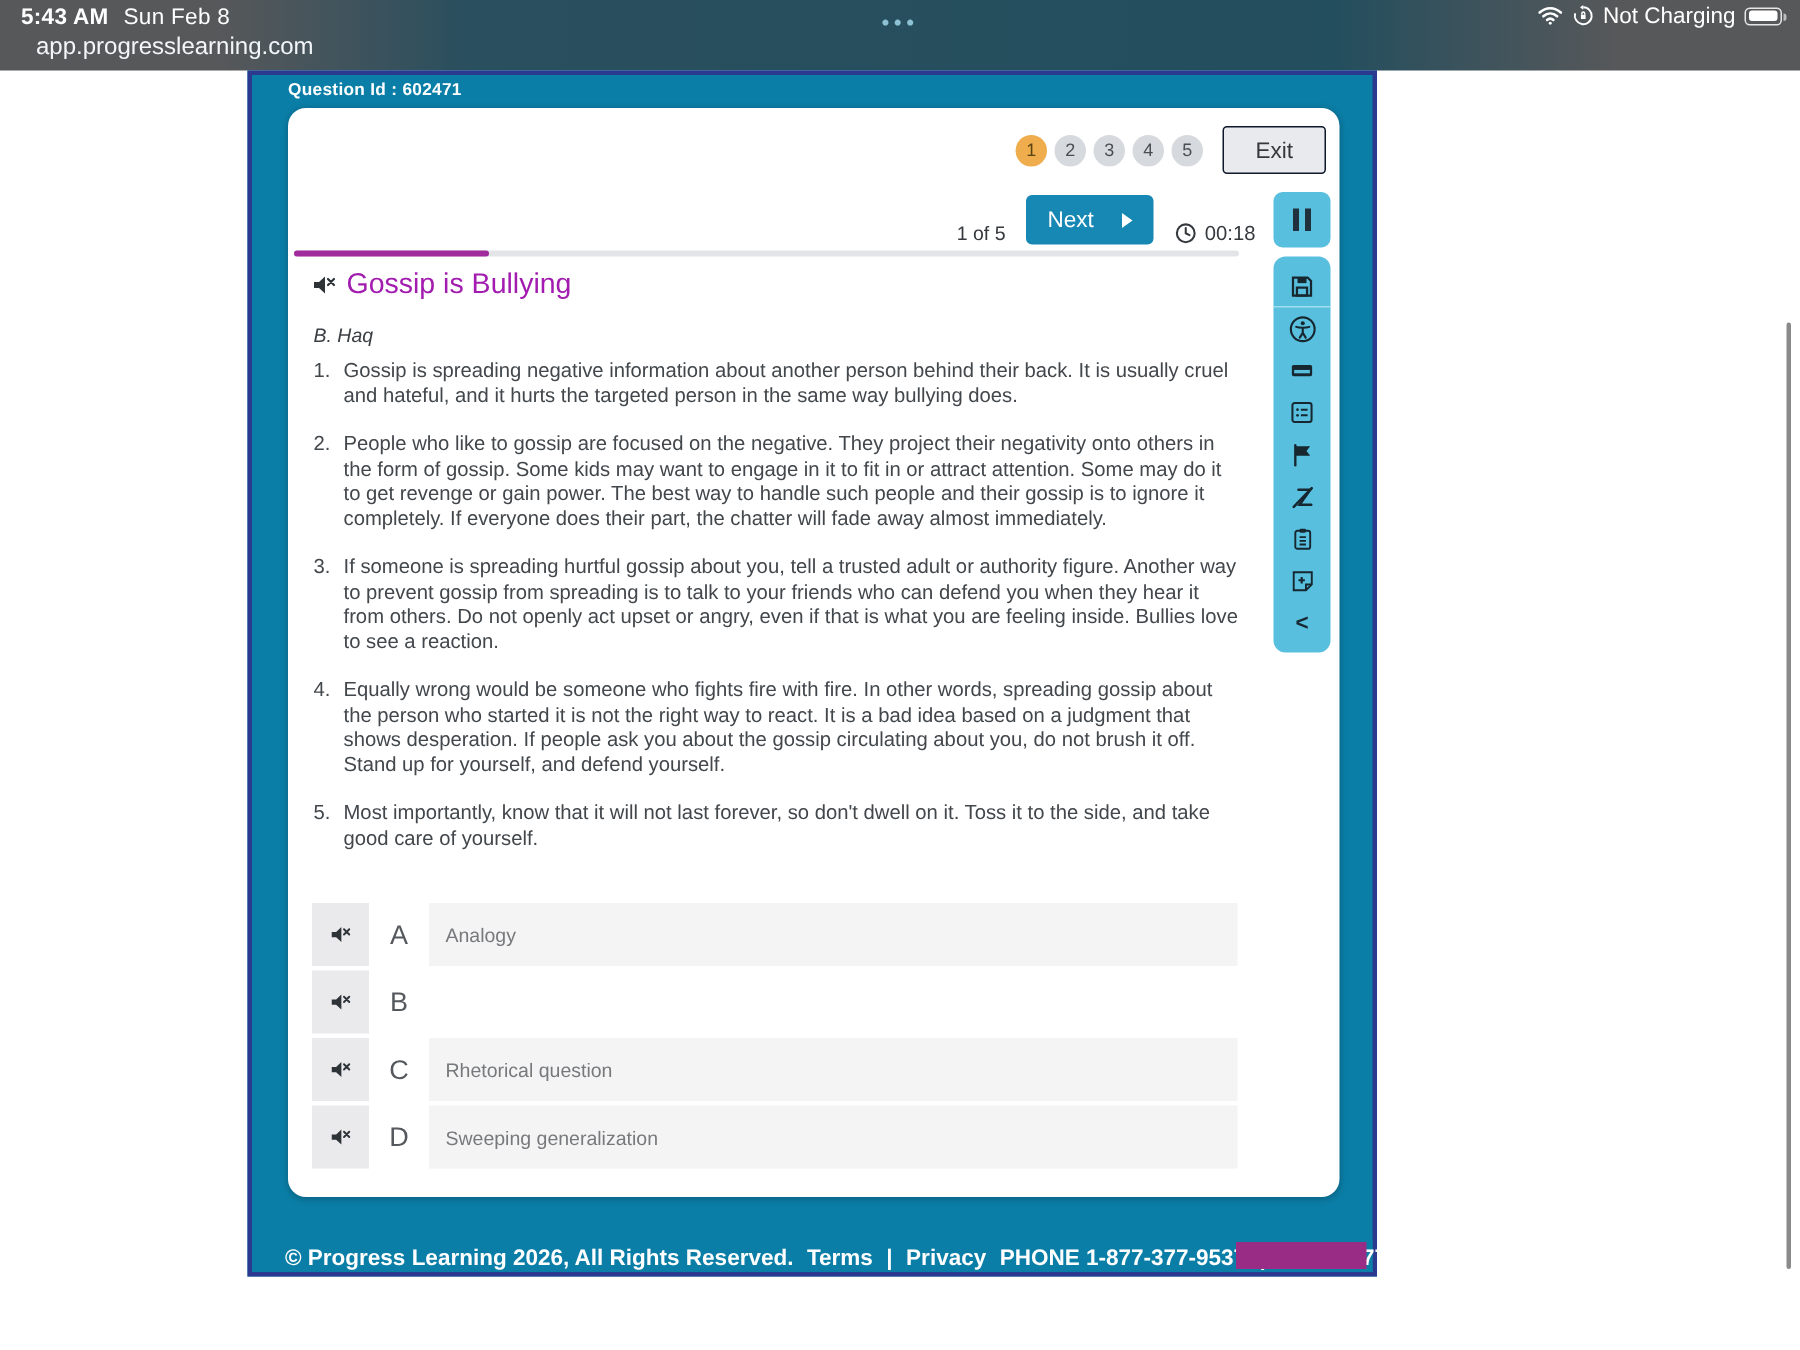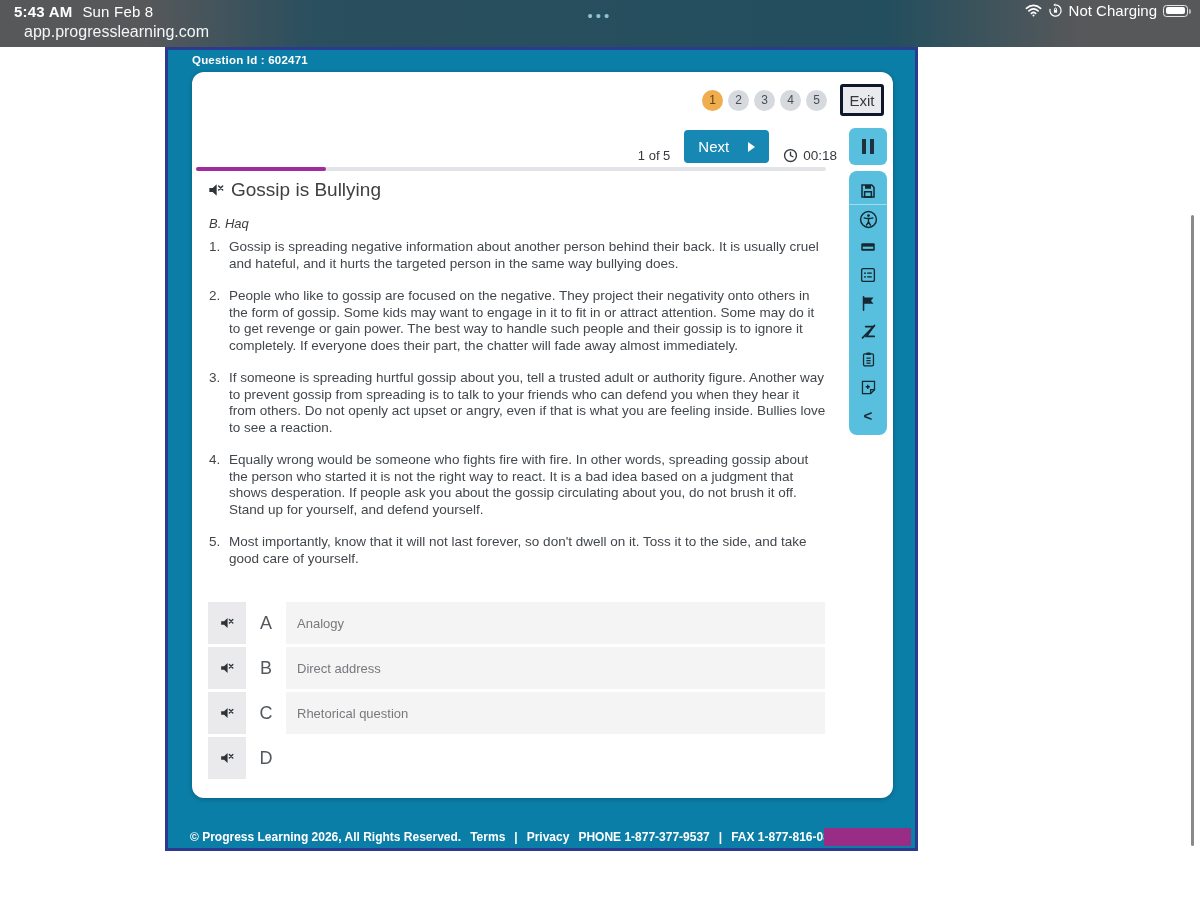--- a/index.html
+++ b/index.html
@@ -27,38 +27,38 @@
   .qid { position:absolute; left:24px; top:4px; color:#fff; font-size:11.5px; font-weight:600; letter-spacing:.2px; }
 
   .card { position:absolute; left:24px; top:22px; width:701px; height:726px;
     background:#fff; border-radius:12px; box-shadow:0 1px 5px rgba(0,0,0,.25); }
 
   
   .navrow { position:absolute; top:12px; right:9px; display:flex; align-items:center; gap:5px; }
   .circ { width:21px; height:21px; border-radius:50%; background:#d6dade; color:#4a4f55;
     font-size:12px; display:flex; align-items:center; justify-content:center; cursor:pointer; }
   .circ.active { background:#f0ad4e; color:#5a4413; }
-  .exit-btn { margin-left:8px; width:44px; height:32px; background:#e9eaed; border:3px solid #0f172a;
+  .exit-btn { margin-left:8px; width:69px; height:32px; background:#e9eaed; border:1px solid #0f172a;
     border-radius:3px; color:#35393d; font-size:15px; display:flex; align-items:center; justify-content:center; cursor:pointer; }
 
   
   .ctrlrow { position:absolute; top:58px; right:56px; display:flex; align-items:flex-end; gap:14px; }
   .pageno { font-size:13px; color:#35393d; }
   .next-btn { height:33px; padding:0 14px; background:#1787b3; border-radius:4px; color:#fff;
     font-size:15px; display:flex; align-items:center; gap:19px; cursor:pointer; }
   .tri { width:0; height:0; border-left:7px solid #fff; border-top:5px solid transparent; border-bottom:5px solid transparent; }
   .timer { display:flex; align-items:center; gap:5px; font-size:13.5px; color:#35393d; }
 
   
   .pbar { position:absolute; left:4px; top:95px; width:630px; height:4px; background:#e3e4e7; border-radius:2px; }
   .pbar .pfill { height:100%; background:#a02b9d; border-radius:2px; }
 
   
   .title-row { position:absolute; left:16px; top:107px; display:flex; align-items:center; gap:7px;
-    font-size:19px; color:#404040; }
+    font-size:19px; color:#a21caf; }
   .author { position:absolute; left:17px; top:144px; font-size:13px; font-style:italic; color:#3a3f44; }
   .paras { position:absolute; left:17px; top:167px; width:620px; }
   .para { display:flex; margin-bottom:16px; font-size:13.5px; line-height:16.5px; color:#42474c; }
   .para .num { width:20px; flex:0 0 20px; }
   .para .ptext { flex:1; }
 
   
   .question { position:absolute; left:16px; top:500px; display:flex; align-items:center; gap:6px;
     font-size:13.5px; color:#3a3f44; }
   .answers { position:absolute; left:16px; top:530px; width:617px; }
@@ -76,21 +76,21 @@
   .rail { position:absolute; left:681px; top:121px; width:38px; height:264px; background:#58bfdf;
     border-radius:8px; display:flex; flex-direction:column; align-items:center; padding:6px 0; }
   .tool { width:38px; height:28px; display:flex; align-items:center; justify-content:center;
     color:#16272f; cursor:pointer; }
   .tool.sep { border-bottom:1px solid rgba(255,255,255,.45); }
   .chev { font-size:15px; font-weight:700; color:#16272f; }
 
   
   .footer { position:absolute; left:0; bottom:0; width:747px; height:22px; background:#0b7ea7; }
   .footer-text { position:absolute; left:22px; top:4px; display:flex; gap:9px; color:#fff;
-    font-size:12px; font-weight:600; white-space:nowrap; }
+    font-size:15px; font-weight:600; white-space:nowrap; }
   .footer-text .lnk { cursor:pointer; }
   .brandbox { position:absolute; right:4px; bottom:2px; width:87px; height:18px; background:#992d86; }
 
   .scrollbar { position:absolute; left:1191px; top:215px; width:3px; height:631px; background:#8a8a8a; border-radius:2px; }
 
   svg { display:block; }
 </style>
 </head>
 <body>
 
@@ -210,40 +210,40 @@
         <div class="acell-tx">Analogy</div>
       </div>
       <div class="arow">
         <div class="acell-sp">
           <svg width="14" height="14" viewBox="0 0 24 24">
               <polygon points="2,9 7,9 13,3.5 13,20.5 7,15 2,15" fill="#2e3338"></polygon>
               <path d="M16 6 L22 12 M22 6 L16 12" stroke="#2e3338" stroke-width="2.2" stroke-linecap="round"></path>
             </svg>
         </div>
         <div class="acell-lt">B</div>
-        <div class="acell-tx">Direct address</div>
       </div>
       <div class="arow">
         <div class="acell-sp">
           <svg width="14" height="14" viewBox="0 0 24 24">
               <polygon points="2,9 7,9 13,3.5 13,20.5 7,15 2,15" fill="#2e3338"></polygon>
               <path d="M16 6 L22 12 M22 6 L16 12" stroke="#2e3338" stroke-width="2.2" stroke-linecap="round"></path>
             </svg>
         </div>
         <div class="acell-lt">C</div>
         <div class="acell-tx">Rhetorical question</div>
       </div>
       <div class="arow">
         <div class="acell-sp">
           <svg width="14" height="14" viewBox="0 0 24 24">
               <polygon points="2,9 7,9 13,3.5 13,20.5 7,15 2,15" fill="#2e3338"></polygon>
               <path d="M16 6 L22 12 M22 6 L16 12" stroke="#2e3338" stroke-width="2.2" stroke-linecap="round"></path>
             </svg>
         </div>
         <div class="acell-lt">D</div>
+        <div class="acell-tx">Sweeping generalization</div>
       </div>
     </div>
   </div>
 
   <div class="pause-btn">
       <i></i>
       <i></i>
     </div>
 
   <div class="rail">

